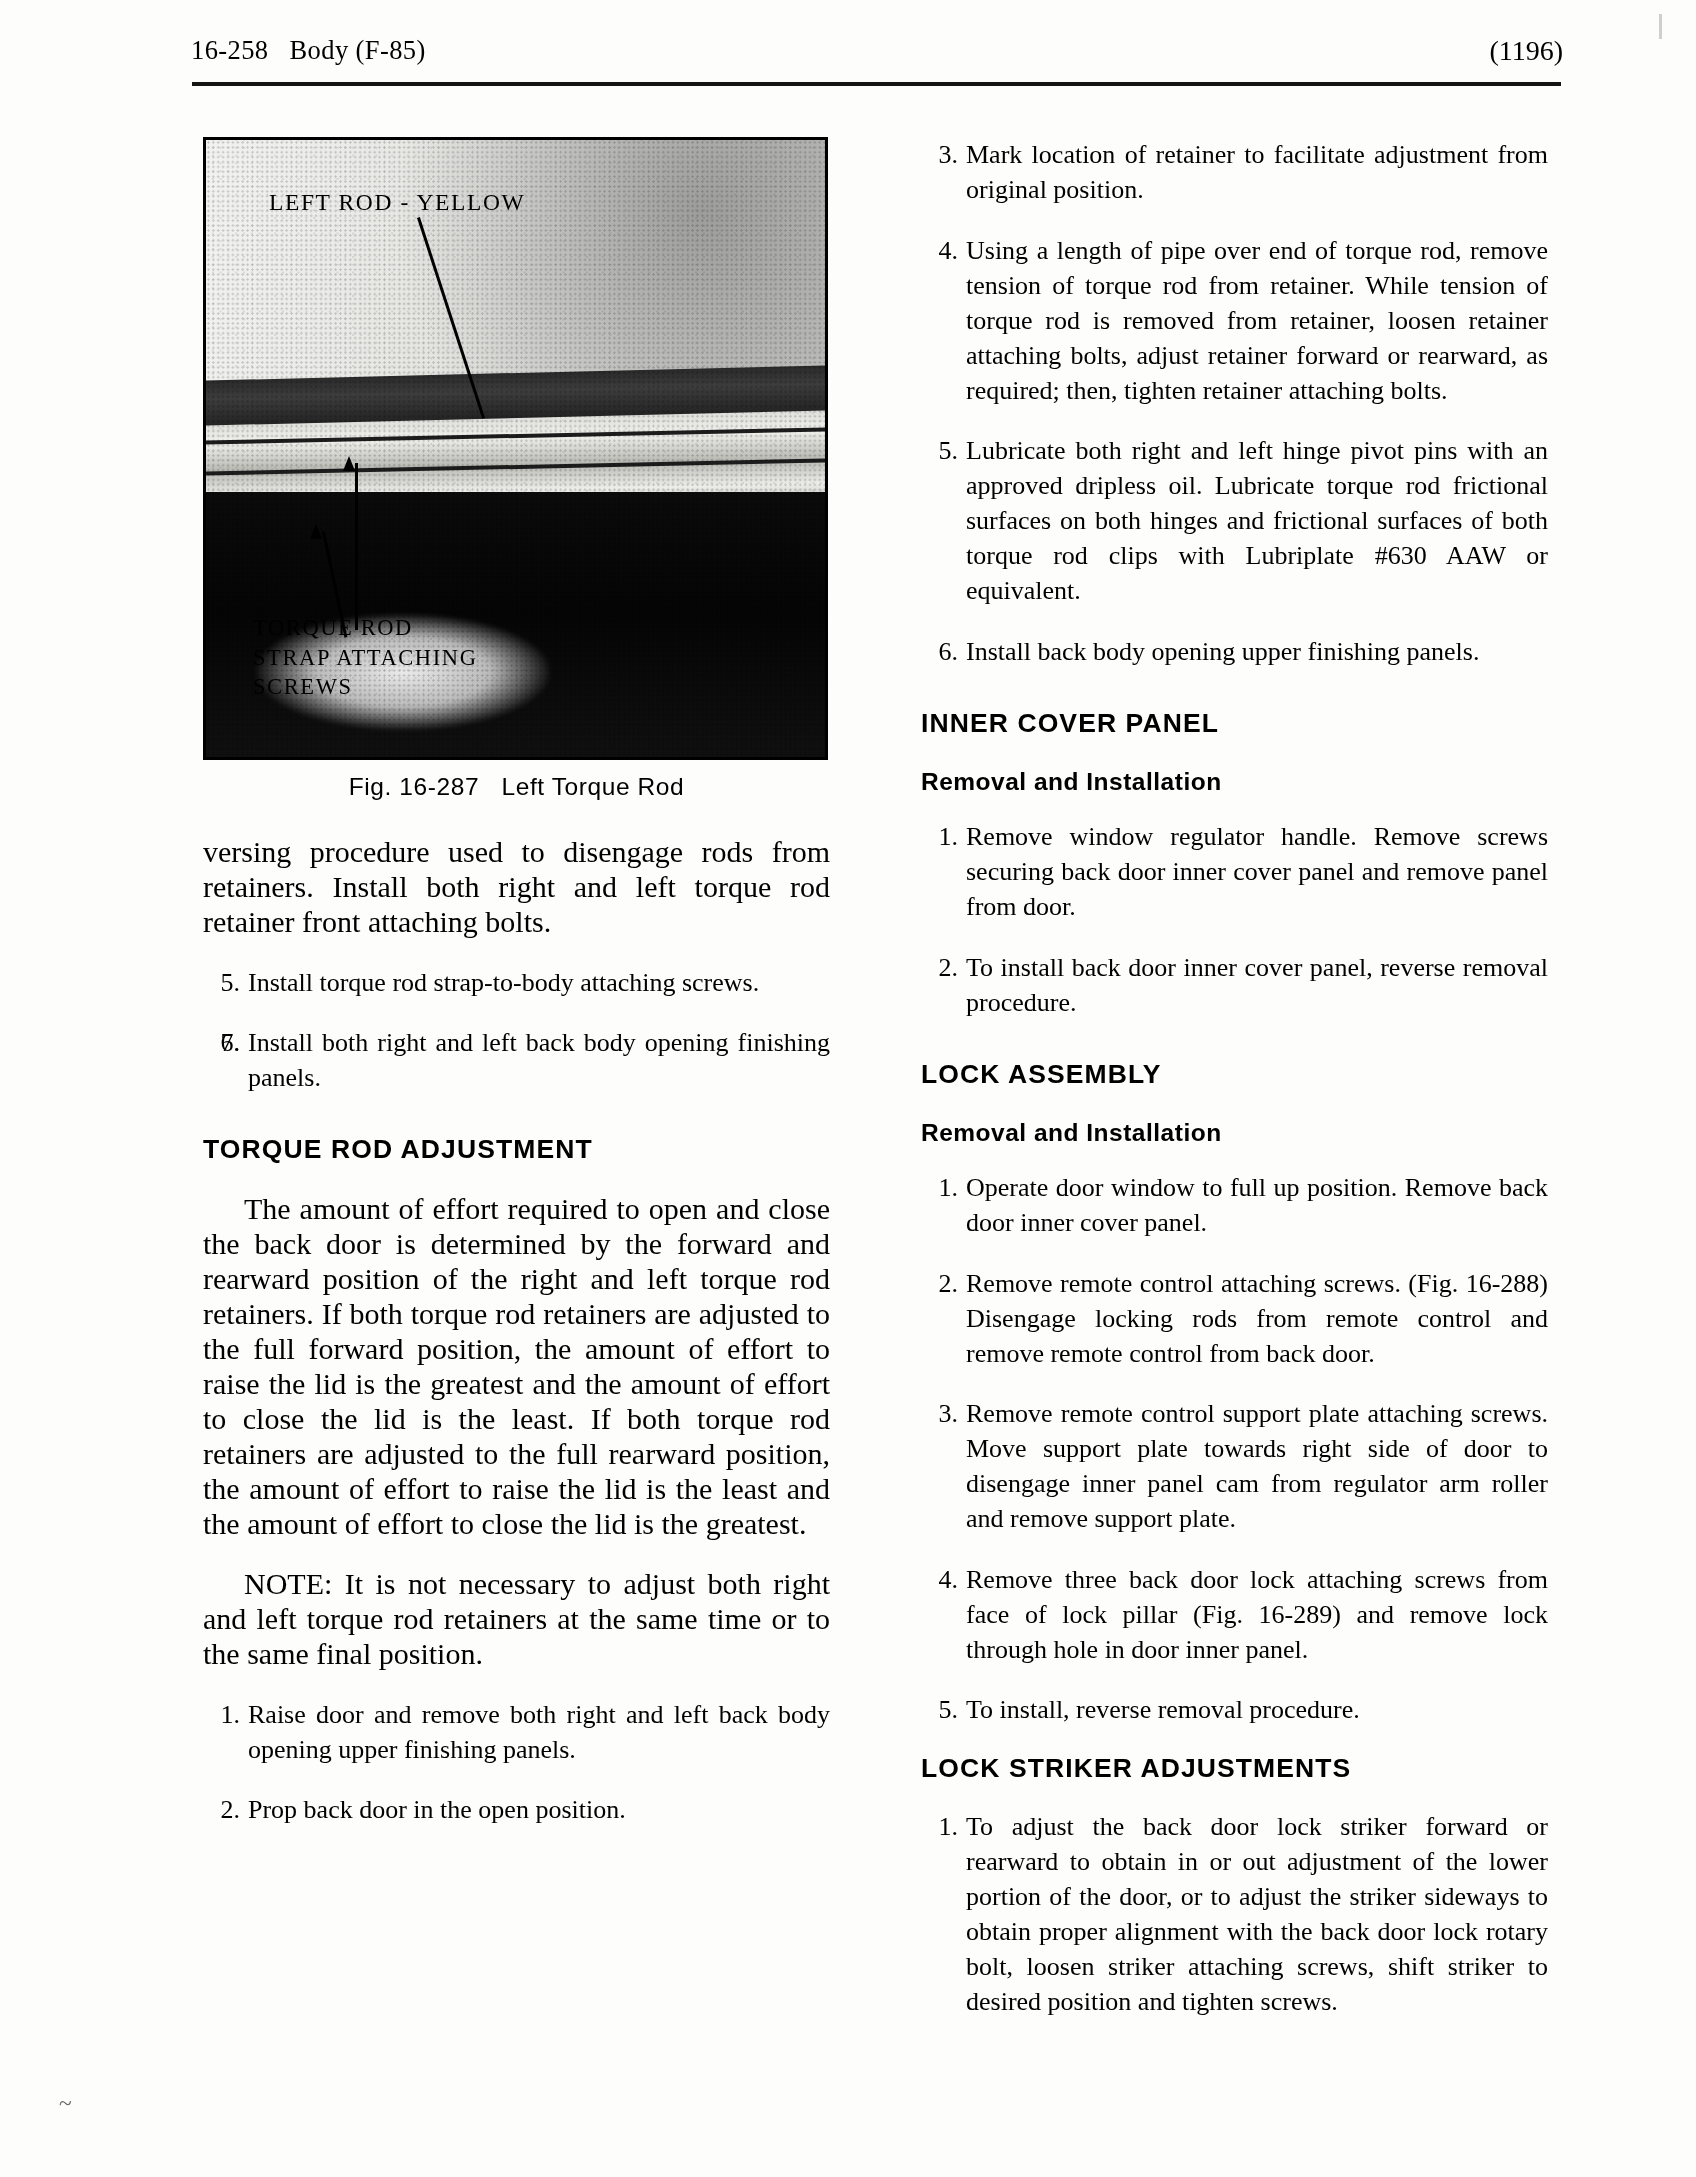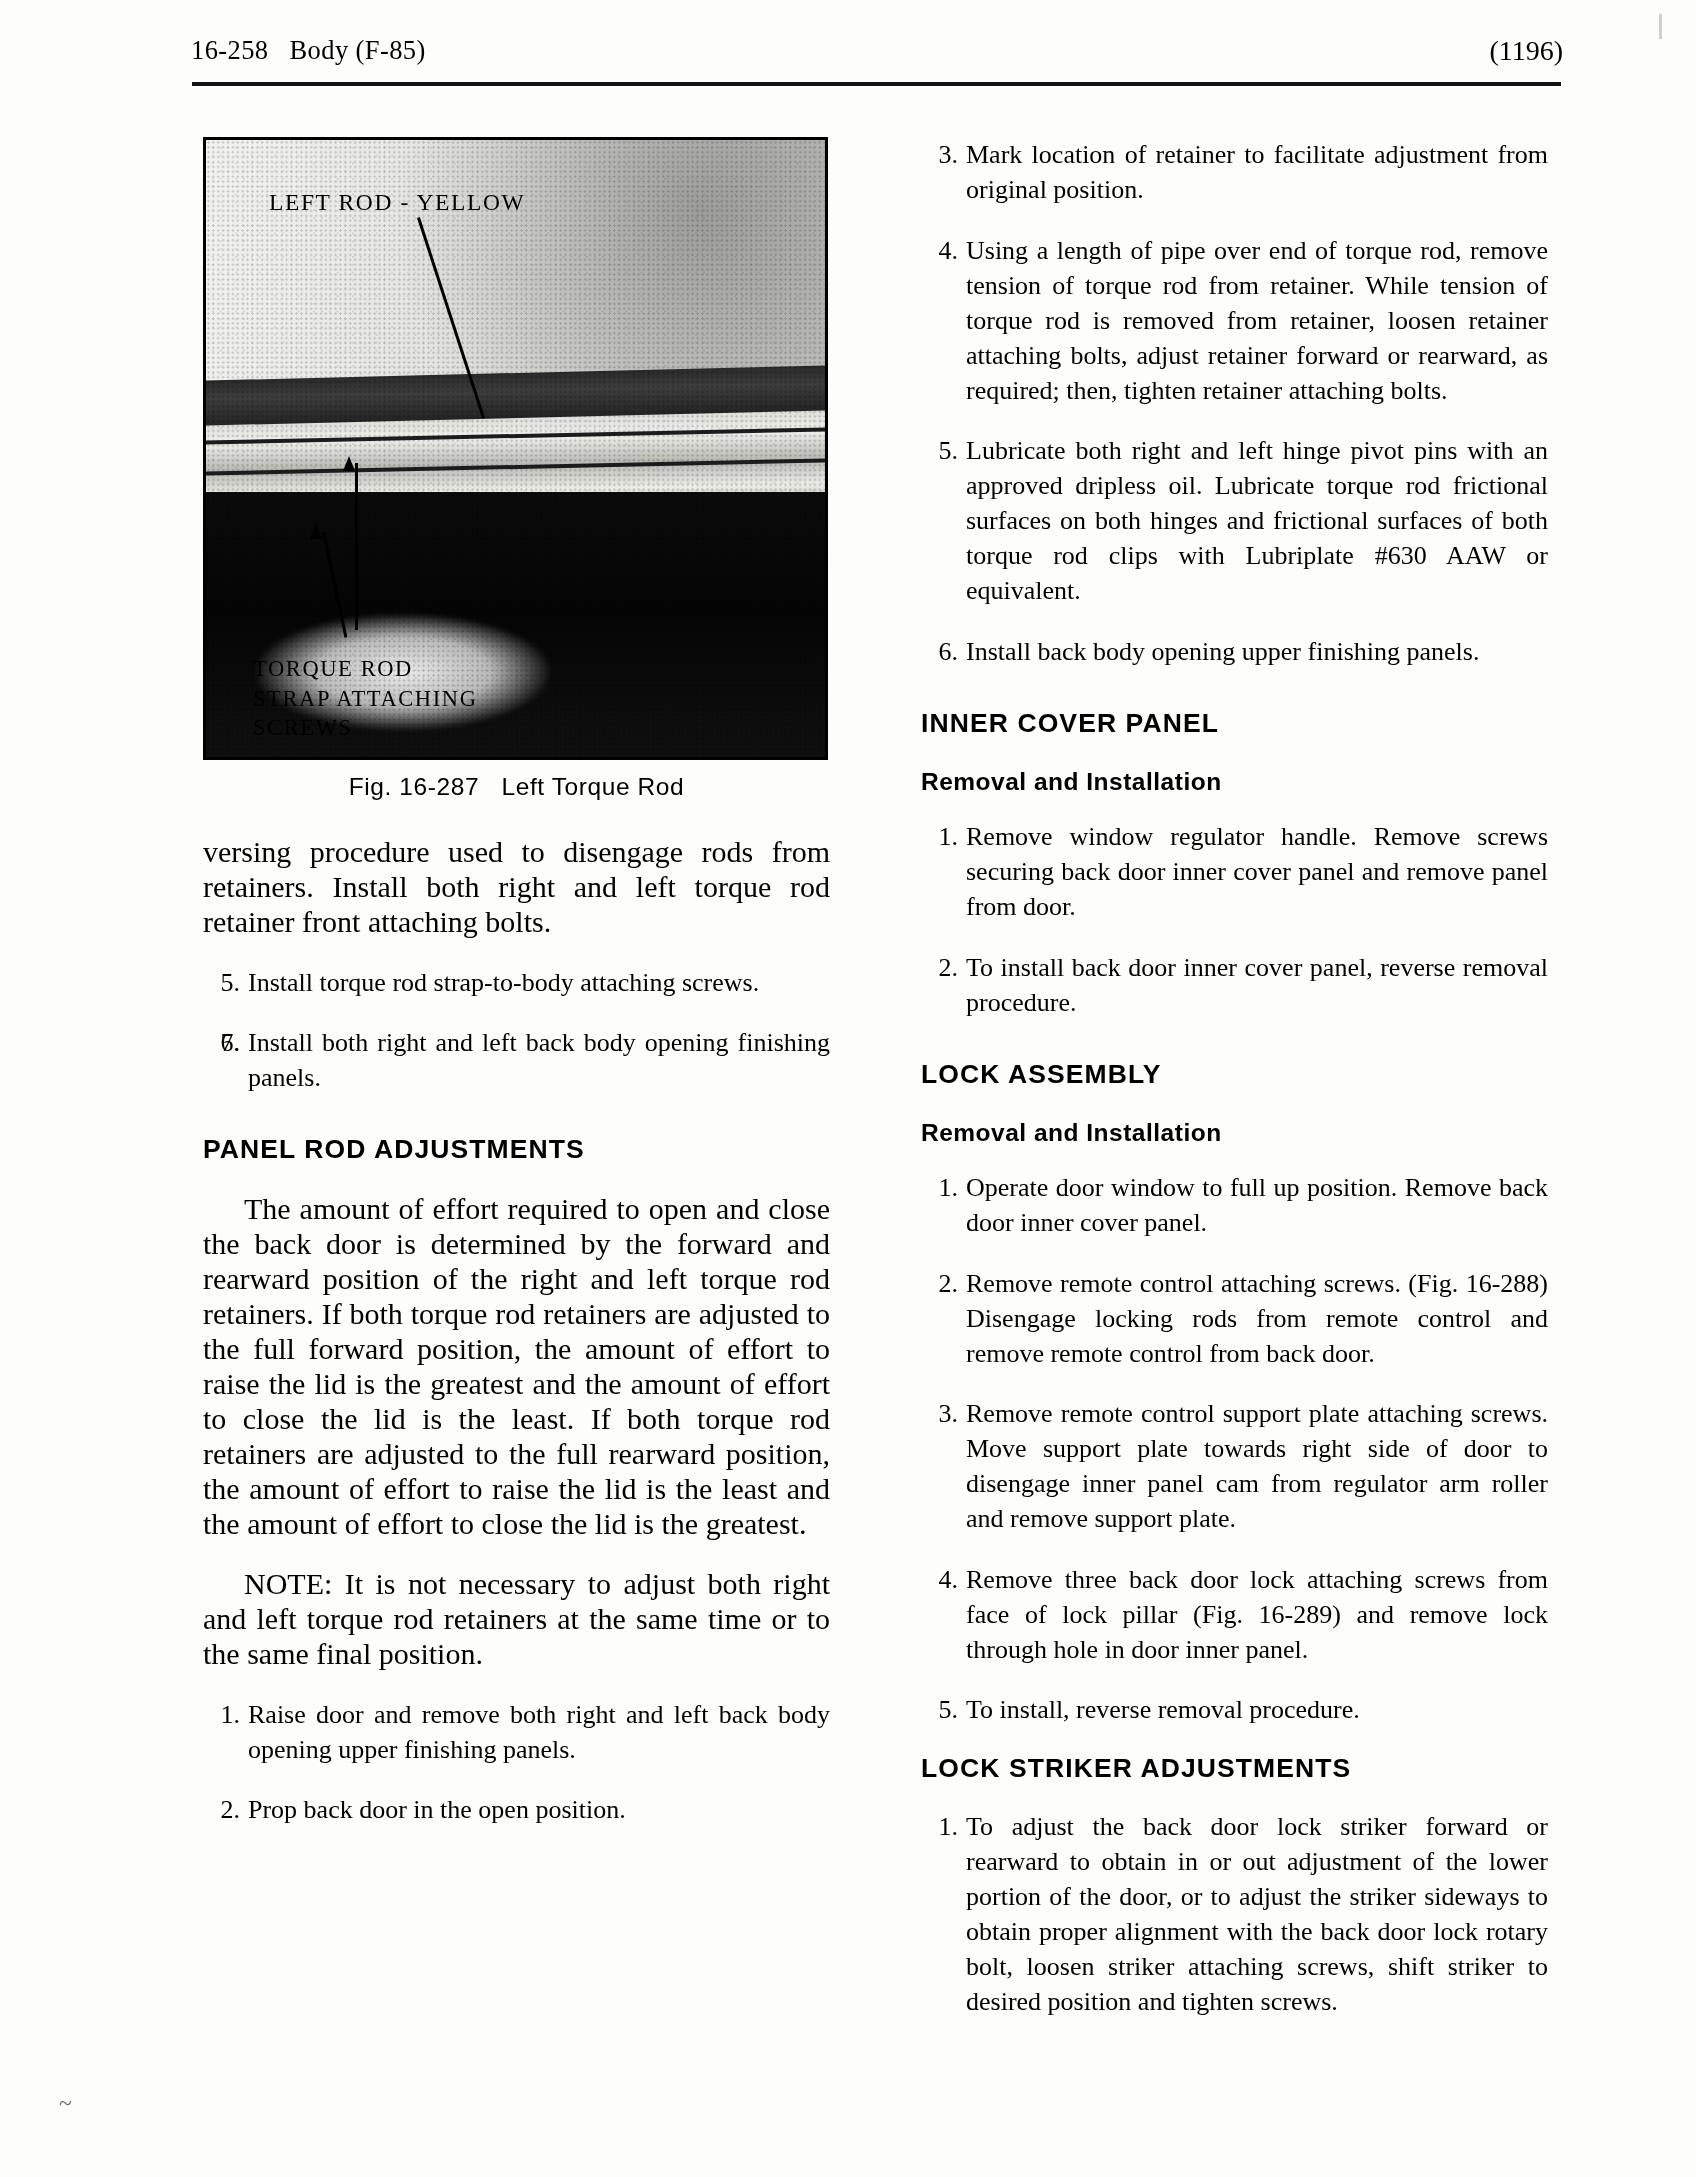--- a/index.html
+++ b/index.html
@@ -161,21 +161,21 @@
   .callout {
     position: absolute;
     font-family: "Liberation Serif", serif;
     font-size: 23.5px;
     letter-spacing: 1.6px;
     color: #000;
     white-space: pre;
     line-height: 1.32;
   }
   .callout-top { left: 63px; top: 47px; }
-  .callout-bottom { left: 47px; top: 514px; font-size: 22.5px; }
+  .callout-bottom { left: 47px; top: 473px; font-size: 22.5px; }
   .leader {
     position: absolute;
     background: #000;
     transform-origin: top left;
   }
   .leader-1 { left: 211px; top: 78px; width: 2.9px; height: 211px; transform: rotate(-18deg); }
   .leader-2 { left: 149px; top: 323px; width: 2.9px; height: 167px; }
   .leader-3 { left: 116px; top: 392px; width: 2.9px; height: 108px; transform: rotate(-12deg); }
   .arrowhead {
     position: absolute;
@@ -324,21 +324,21 @@
       </div>
       <div class="item">
         <span class="num">6.</span>
       </div>
       <div class="item">
         <span class="num">7.</span>
         <span>Install both right and left back body opening finishing panels.</span>
       </div>
     </div>
 
-    <h2 class="head">PANEL ROD ADJUSTMENTS</h2>
+    <h2 class="head">TORQUE ROD ADJUSTMENT</h2>
 
     <p class="para indent">The amount of effort required to open and close the back door is determined by the forward and rearward position of the right and left torque rod retainers. If both torque rod retainers are adjusted to the full forward position, the amount of effort to raise the lid is the greatest and the amount of effort to close the lid is the least. If both torque rod retainers are adjusted to the full rearward position, the amount of effort to raise the lid is the least and the amount of effort to close the lid is the greatest.</p>
 
     <p class="para indent">NOTE:  It is not necessary to adjust both right and left torque rod retainers at the same time or to the same final position.</p>
 
     <div class="list">
       <div class="item">
         <span class="num">1.</span>
         <span>Raise door and remove both right and left back body opening upper finishing panels.</span>
       </div>

